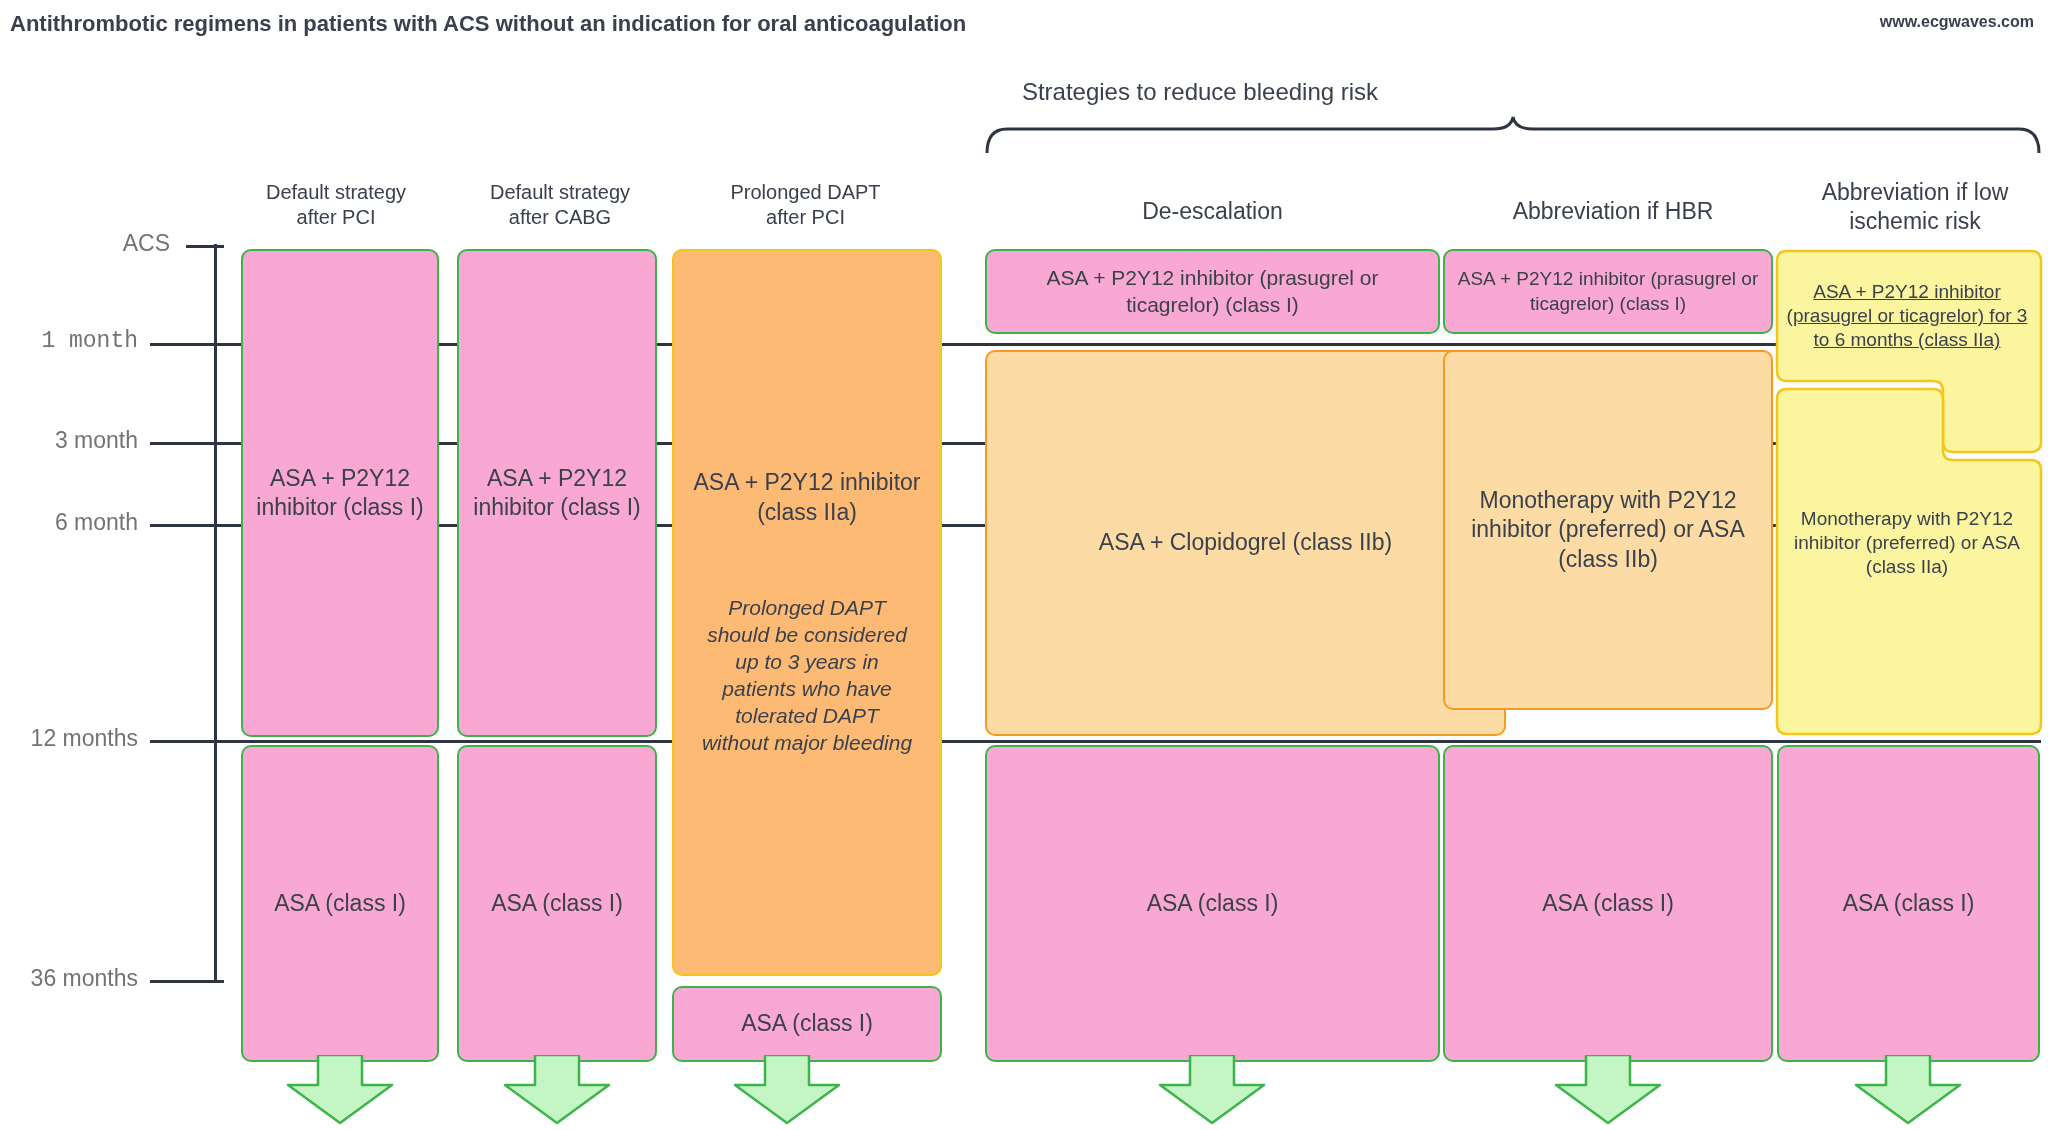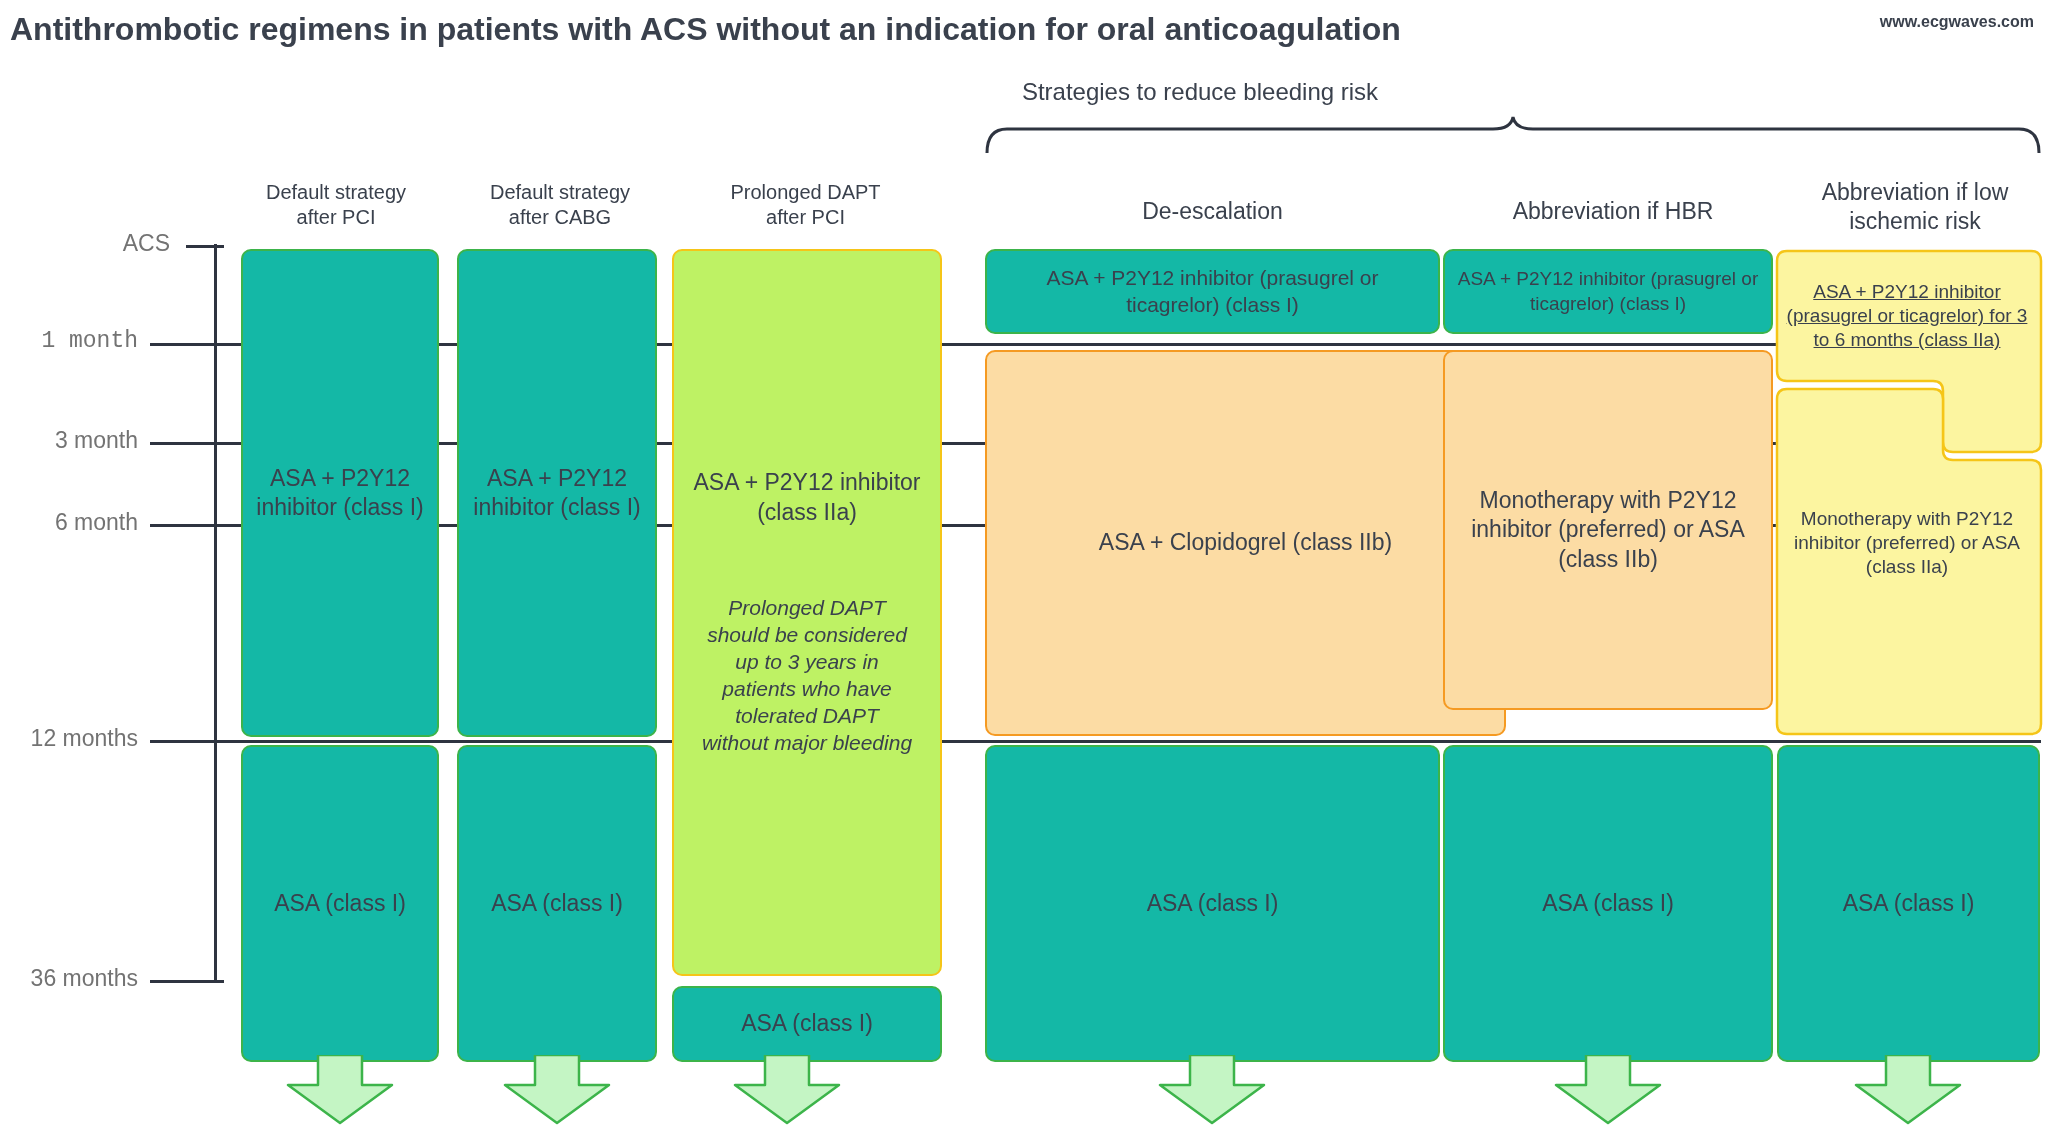--- a/index.html
+++ b/index.html
@@ -4,21 +4,21 @@
 <style>
   html,body{margin:0;padding:0;background:#ffffff;}
   body{
     width:2048px;height:1130px;position:relative;overflow:hidden;
     font-family:"Liberation Sans","DejaVu Sans",sans-serif;
     color:#3a414d;
   }
   
   .hdr-title{
     position:absolute;left:10px;top:11px;
-    font-size:32px;font-weight:bold;color:#3a414d;white-space:nowrap;
+    font-size:22px;font-weight:bold;color:#3a414d;white-space:nowrap;
   }
   .hdr-site{
     position:absolute;right:14px;top:13px;
     font-size:16px;font-weight:bold;color:#3a414d;white-space:nowrap;
   }
   
   .group-label{
     position:absolute;left:985px;top:78px;width:430px;text-align:center;
     font-size:24px;color:#3a414d;
   }
@@ -36,23 +36,23 @@
   .tick{position:absolute;height:3px;background:#2e3440;}
   .tick-lbl{position:absolute;right:0;font-size:23px;color:#737373;text-align:right;white-space:nowrap;}
   
   .row-rule{position:absolute;height:3px;background:#2e3440;}
   
   .box{
     position:absolute;box-sizing:border-box;border-radius:10px;
     display:flex;align-items:center;justify-content:center;text-align:center;
     padding:6px 10px;line-height:1.28;color:#3a414d;
   }
-  .green{background:#14b8a6;border:2.5px solid #3cb44a;}
+  .green{background:#f9a8d4;border:2.5px solid #3cb44a;}
   .orange{background:#fcdca4;border:2.5px solid #f59a22;}
-  .yellow{background:#bef264;border:2.5px solid #f5c518;}
+  .yellow{background:#fdba74;border:2.5px solid #f5c518;}
   .f23{font-size:23px;}
   .f21{font-size:21px;}
   .f19{font-size:19px;}
   .ital{font-style:italic;margin-top:48px;}
   .stack{flex-direction:column;gap:20px;}
   
   .arrow{position:absolute;}
   
   .lshape{position:absolute;}
   .lshape-txt{

